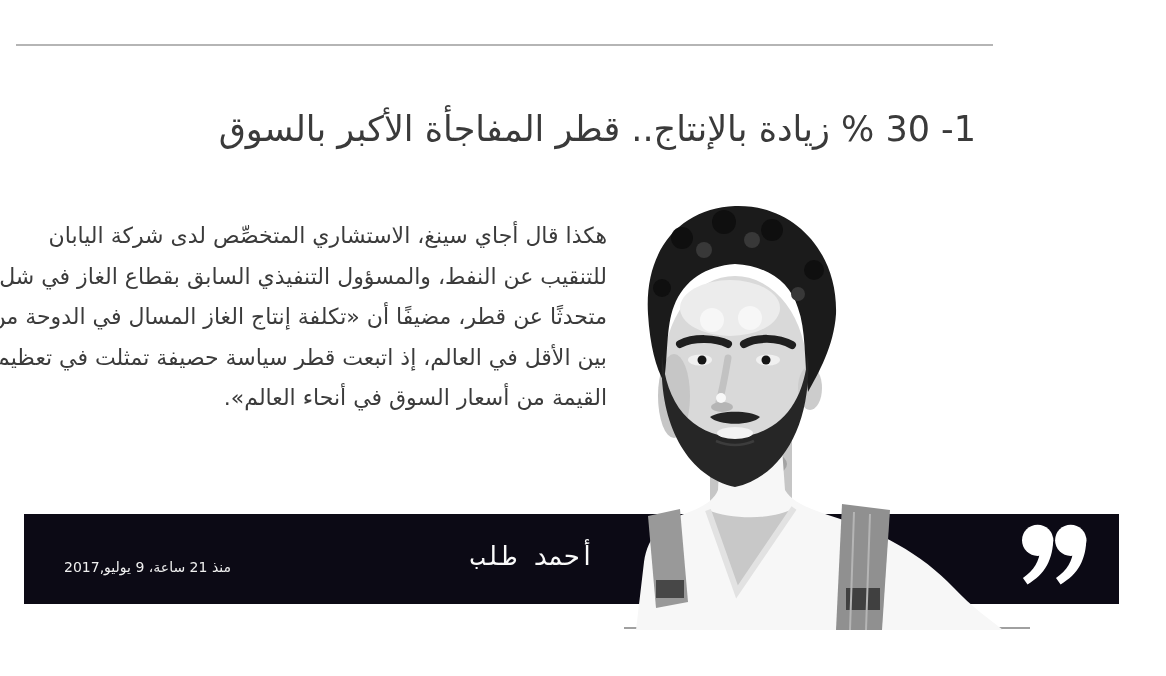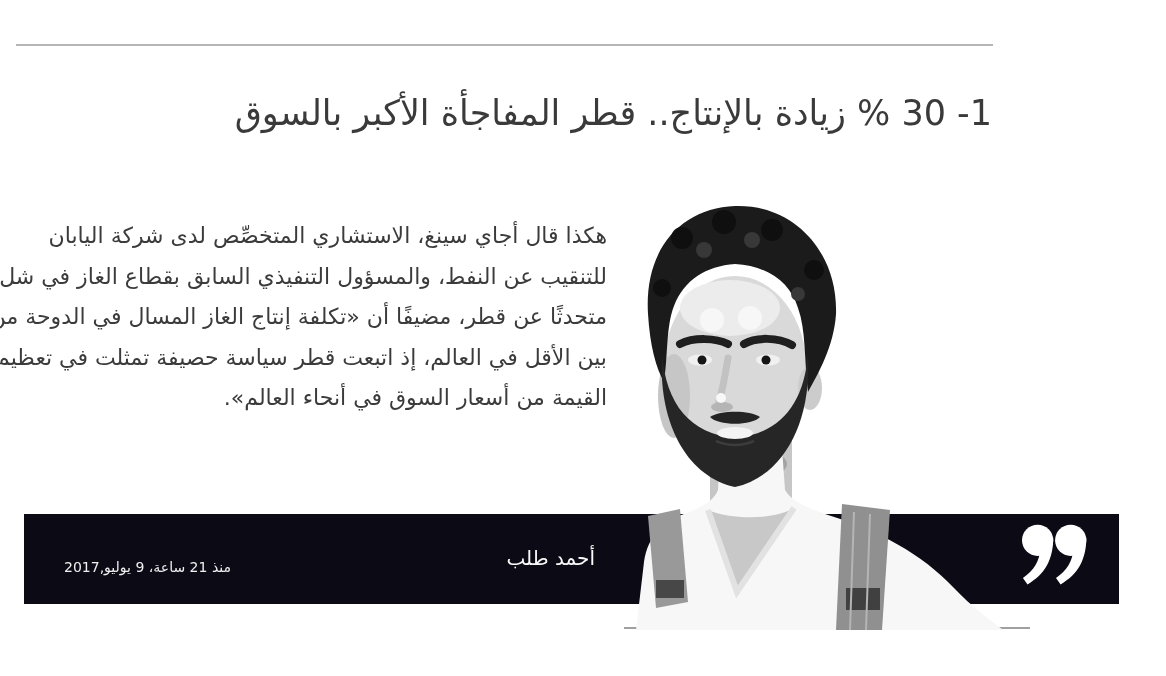--- a/index.html
+++ b/index.html
@@ -5,41 +5,41 @@
   html,body{margin:0;padding:0;background:#ffffff;}
   .page{
     position:relative;width:1166px;height:676px;background:#ffffff;
     overflow:hidden;font-family:"DejaVu Sans",sans-serif;
   }
   .top-rule{
     position:absolute;left:16px;top:44px;width:977px;height:2px;
     background:#b5b5b5;
   }
   .headline{
-    position:absolute;top:88px;right:174px;margin:0;
+    position:absolute;top:88px;right:174px;margin:16px;
     direction:rtl;white-space:nowrap;text-align:left;
     font-size:35px;font-weight:400;line-height:50px;color:#3a3a3a;
     font-family:"DejaVu Sans",sans-serif;
   }
   .excerpt{
     position:absolute;top:216px;right:559px;
     direction:rtl;text-align:right;color:#3b3b3b;
   }
   .excerpt .line{
     white-space:nowrap;font-size:22px;line-height:40.6px;
     font-family:"DejaVu Sans",sans-serif;
   }
   .banner{
     position:absolute;left:24px;top:514px;width:1095px;height:90px;
     background:#0c0a15;z-index:1;
   }
   .author-name{
     position:absolute;top:22px;right:524px;
     direction:rtl;white-space:nowrap;
-    font-size:20px;line-height:44px;color:#fafafa;
+    font-size:26px;line-height:44px;color:#fafafa;font-family:Liberation Mono, monospace;
   }
   .published-date{
     position:absolute;top:43px;left:40px;
     direction:rtl;white-space:nowrap;
     font-size:14px;line-height:20px;color:#f0f0f0;
   }
   .quote-icon{position:absolute;top:10px;left:998px;width:68px;height:62px;}
   .photo{
     position:absolute;left:622px;top:196px;width:410px;height:434px;z-index:2;
   }

